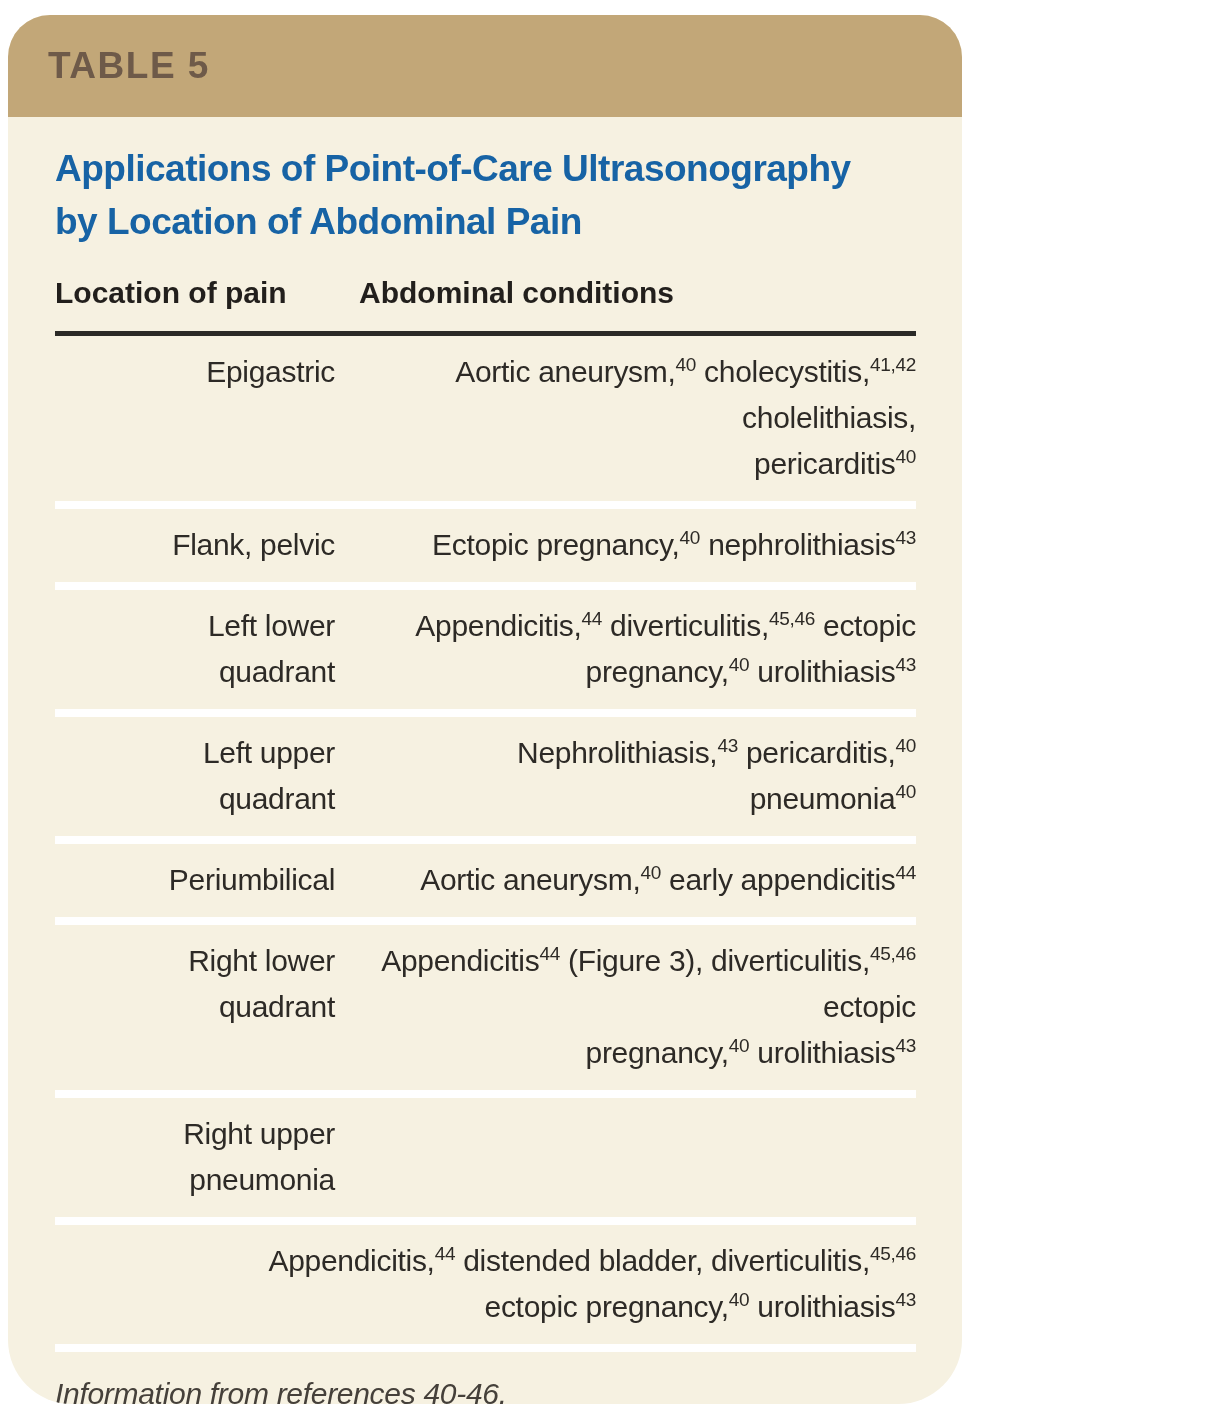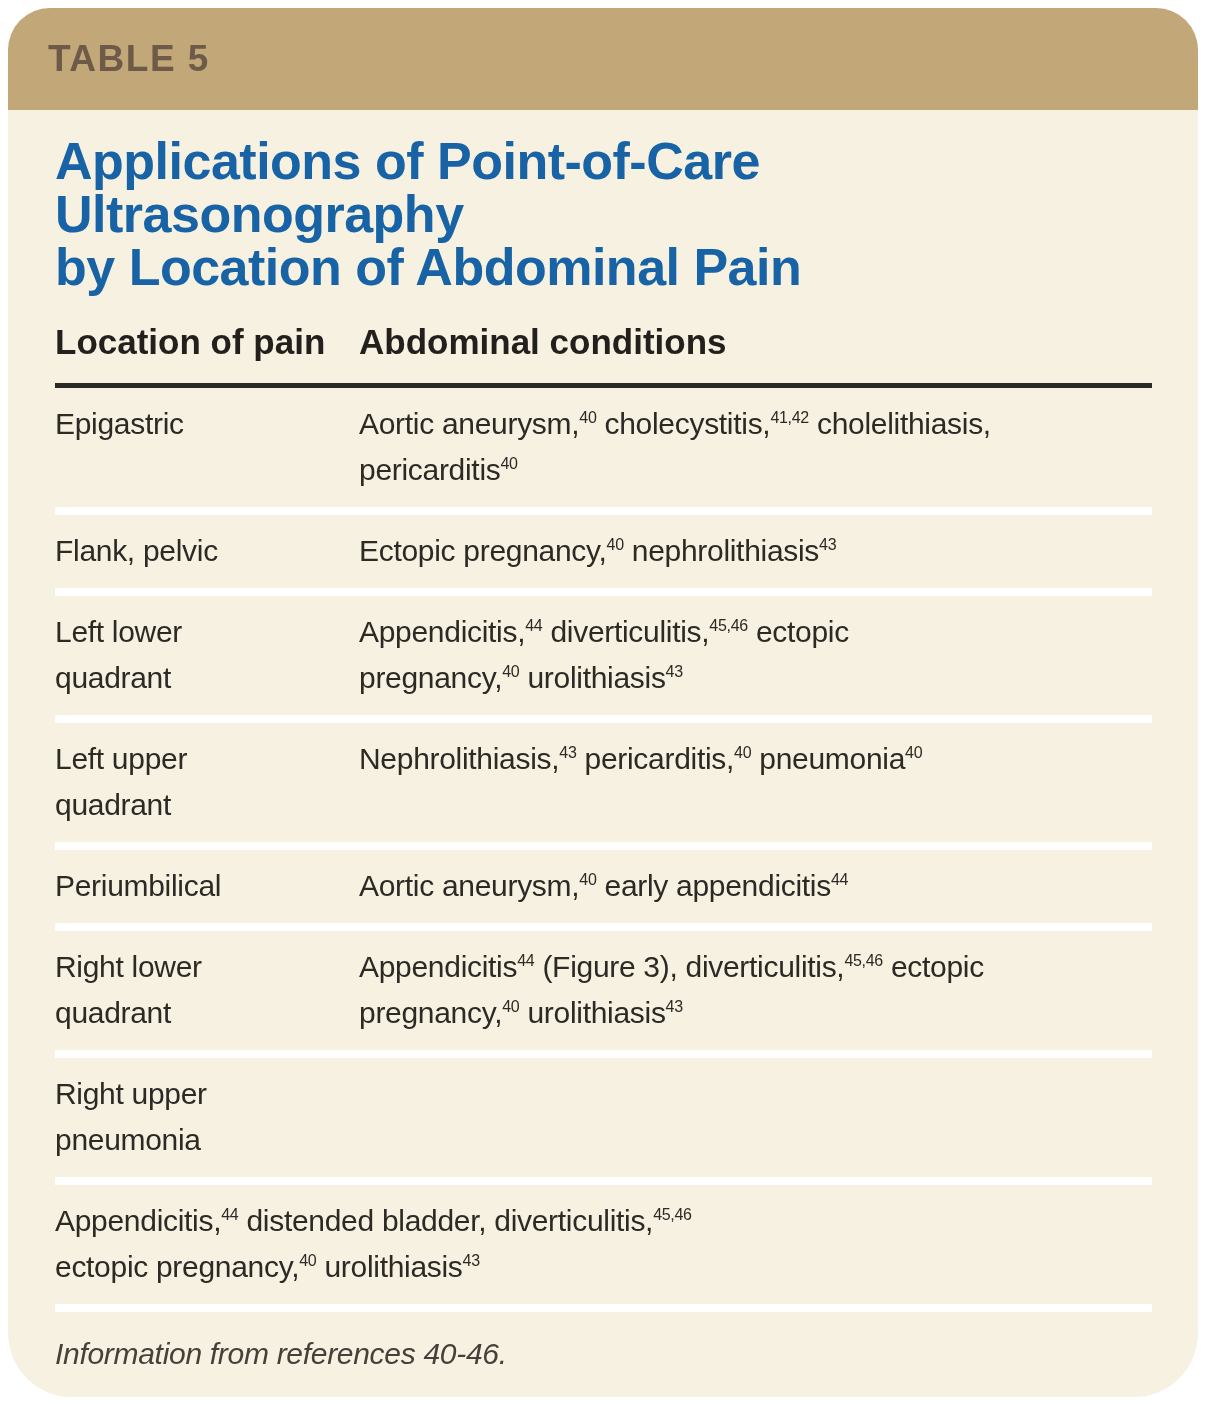--- a/index.html
+++ b/index.html
@@ -21,22 +21,22 @@
   body {
     width: 1206px;
     height: 1404px;
     position: relative;
     background: var(--page-bg);
     font-family: "Liberation Sans", sans-serif;
   }
   .card {
     position: absolute;
     left: 8px;
-    top: 8px;
-    width: 1190px;
+    top: 15px;
+    width: 954px;
     height: 1389px;
     background: var(--card-bg);
     border-radius: 42px 42px 64px 64px;
     overflow: hidden;
   }
   .tanbar {
     height: 102px;
     background: var(--header-bar);
     display: flex;
     align-items: center;
@@ -46,30 +46,30 @@
     font-size: 37px;
     font-weight: bold;
     letter-spacing: 1.5px;
     color: var(--header-text);
   }
   .content {
     padding: 25px 46px 0 47px;
   }
   .title {
     margin: 0 0 20px 0;
-    font-size: 52px;
+    font-size: 37px;
     line-height: 53px;
     font-weight: bold;
     letter-spacing: -0.5px;
     color: var(--title-blue);
     white-space: pre-line;
   }
   .thead {
     display: flex;
-    font-size: 35px;
+    font-size: 30px;
     font-weight: bold;
     color: #221f1c;
     padding: 8px 0 21px 0;
   }
   .col1 {
     flex: 0 0 304px;
     width: 304px;
     padding-right: 24px;
     white-space: pre-line;
   }
@@ -78,26 +78,27 @@
     height: 5px;
     background: var(--rule-dark);
   }
   .rows .row {
     display: flex;
     padding: 13px 0 14px 0;
     font-size: 30px;
     line-height: 46px;
     letter-spacing: -0.3px;
     color: var(--body-text);
+    text-align: right;
   }
   .rows .row + .row {
     border-top: 8px solid var(--separator-white);
   }
   sup {
-    font-size: 16px;
+    font-size: 19px;
     line-height: 0;
     vertical-align: baseline;
     position: relative;
     top: -11px;
   }
   .footnote {
     border-top: 8px solid var(--separator-white);
     padding: 25px 0 24px 0;
     font-size: 30px;
     font-style: italic;

